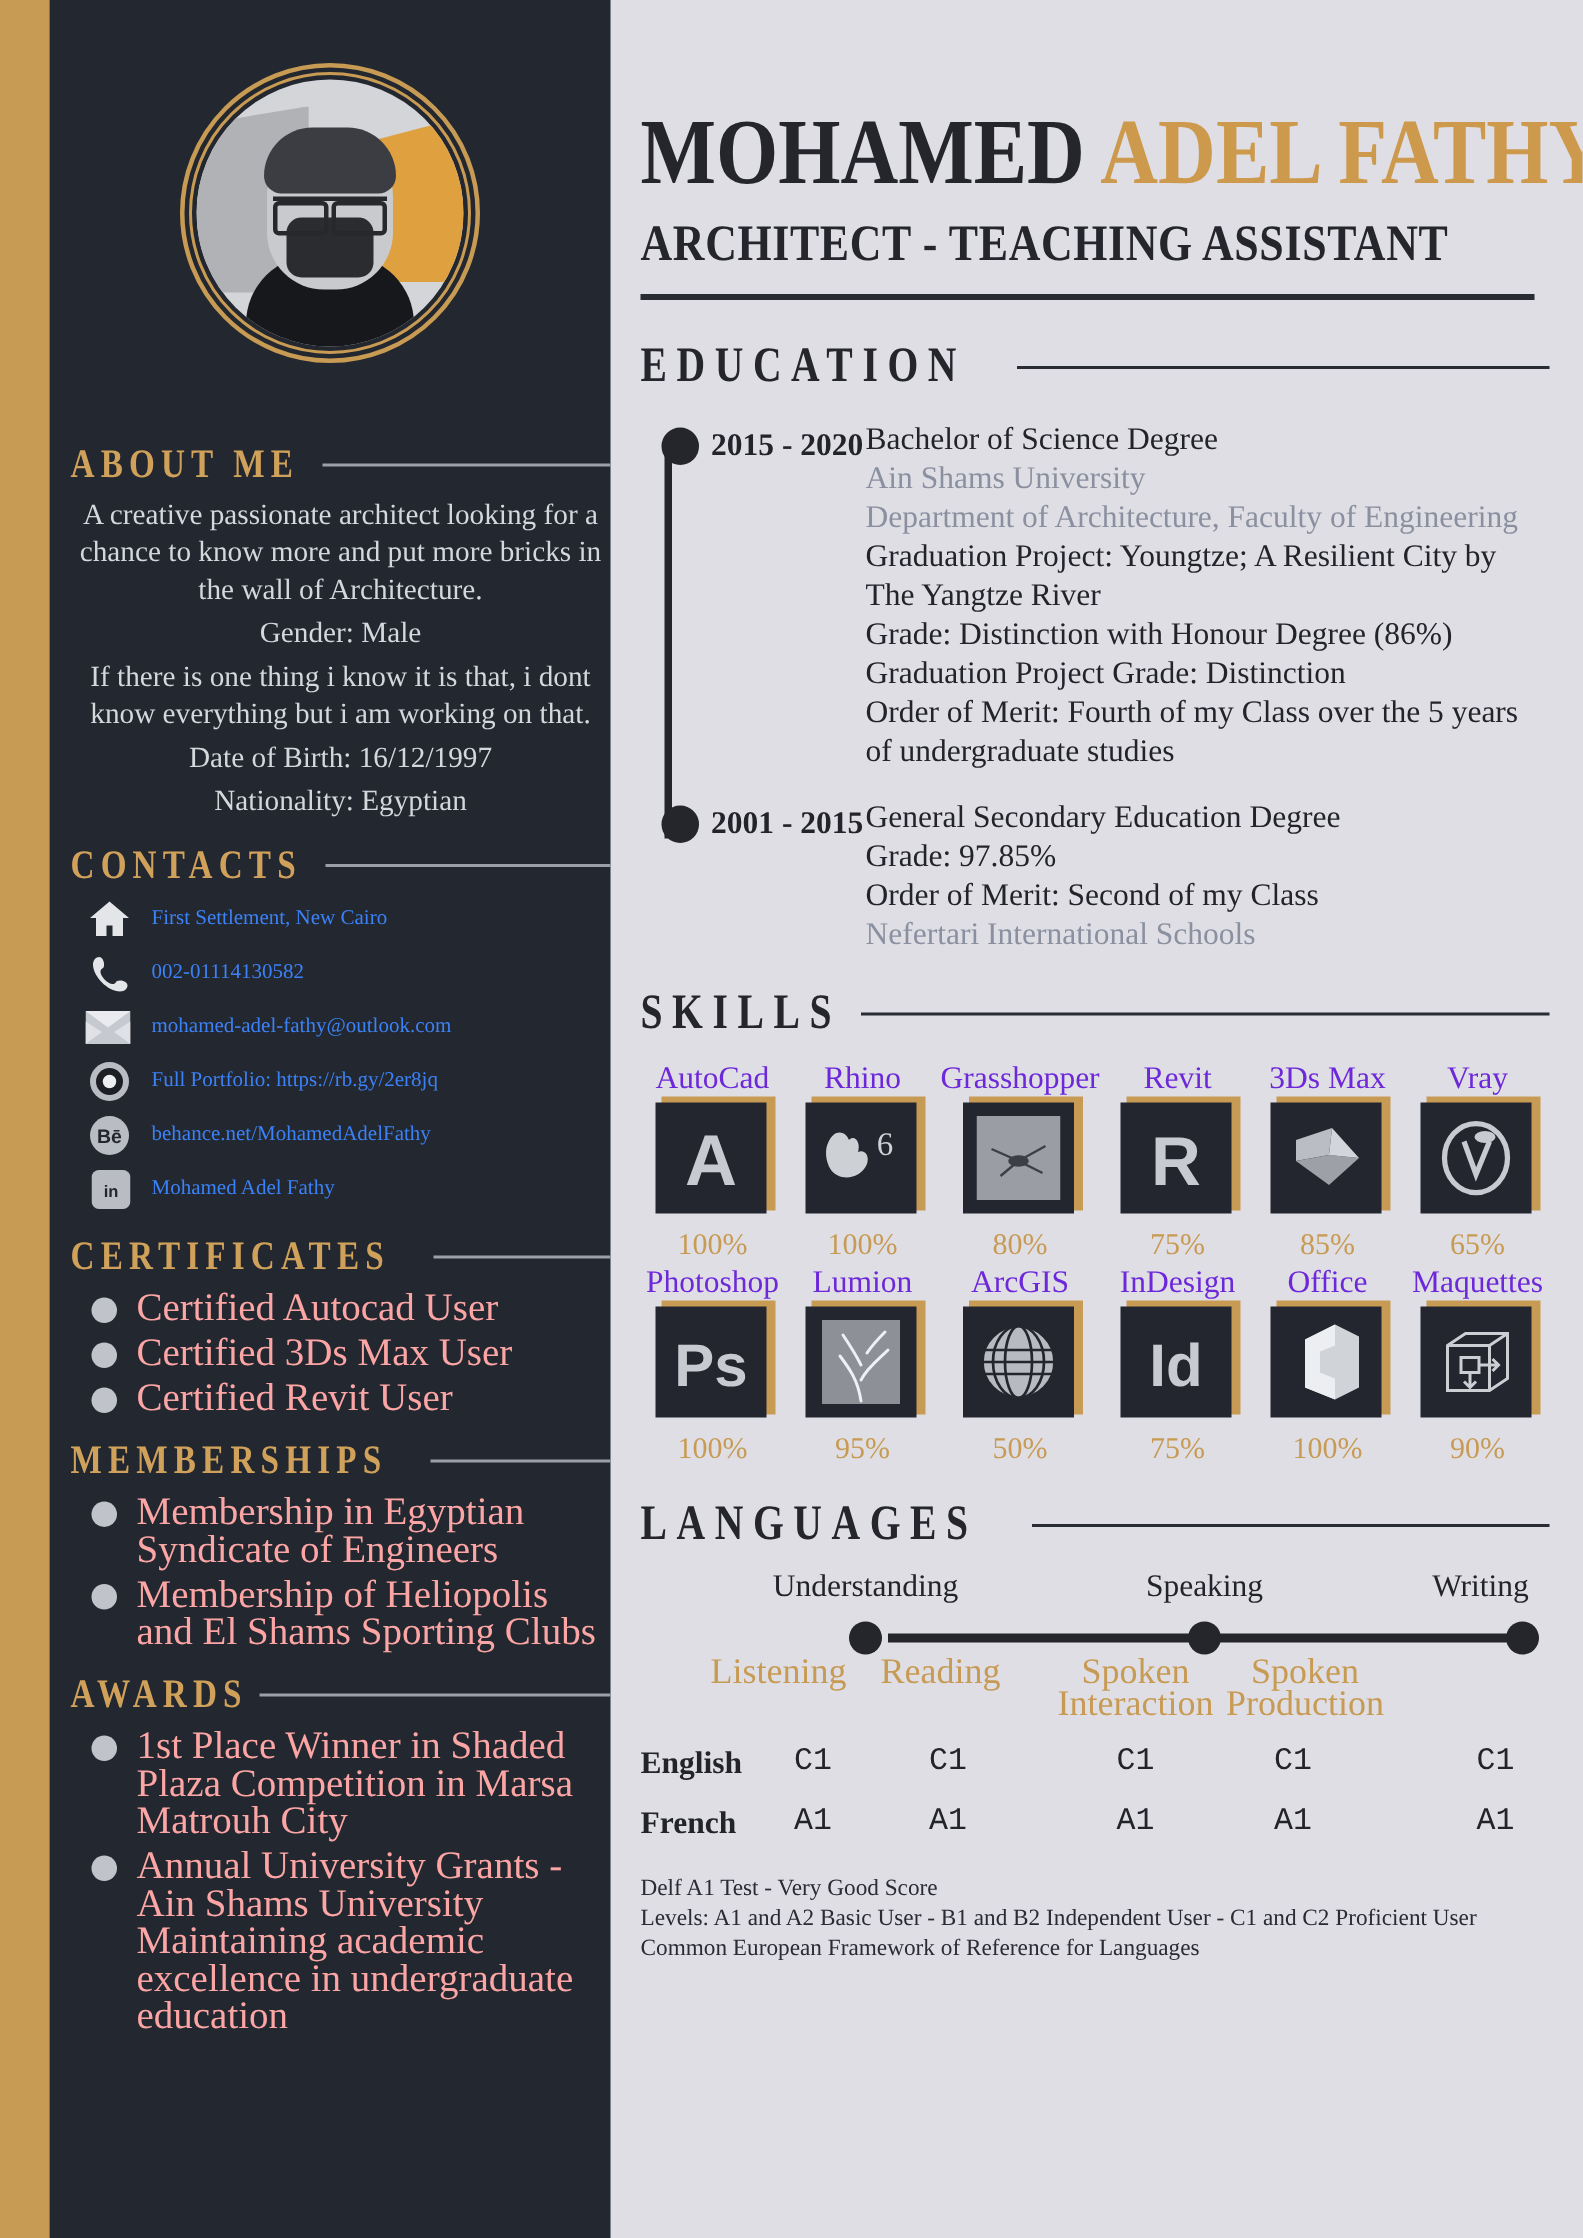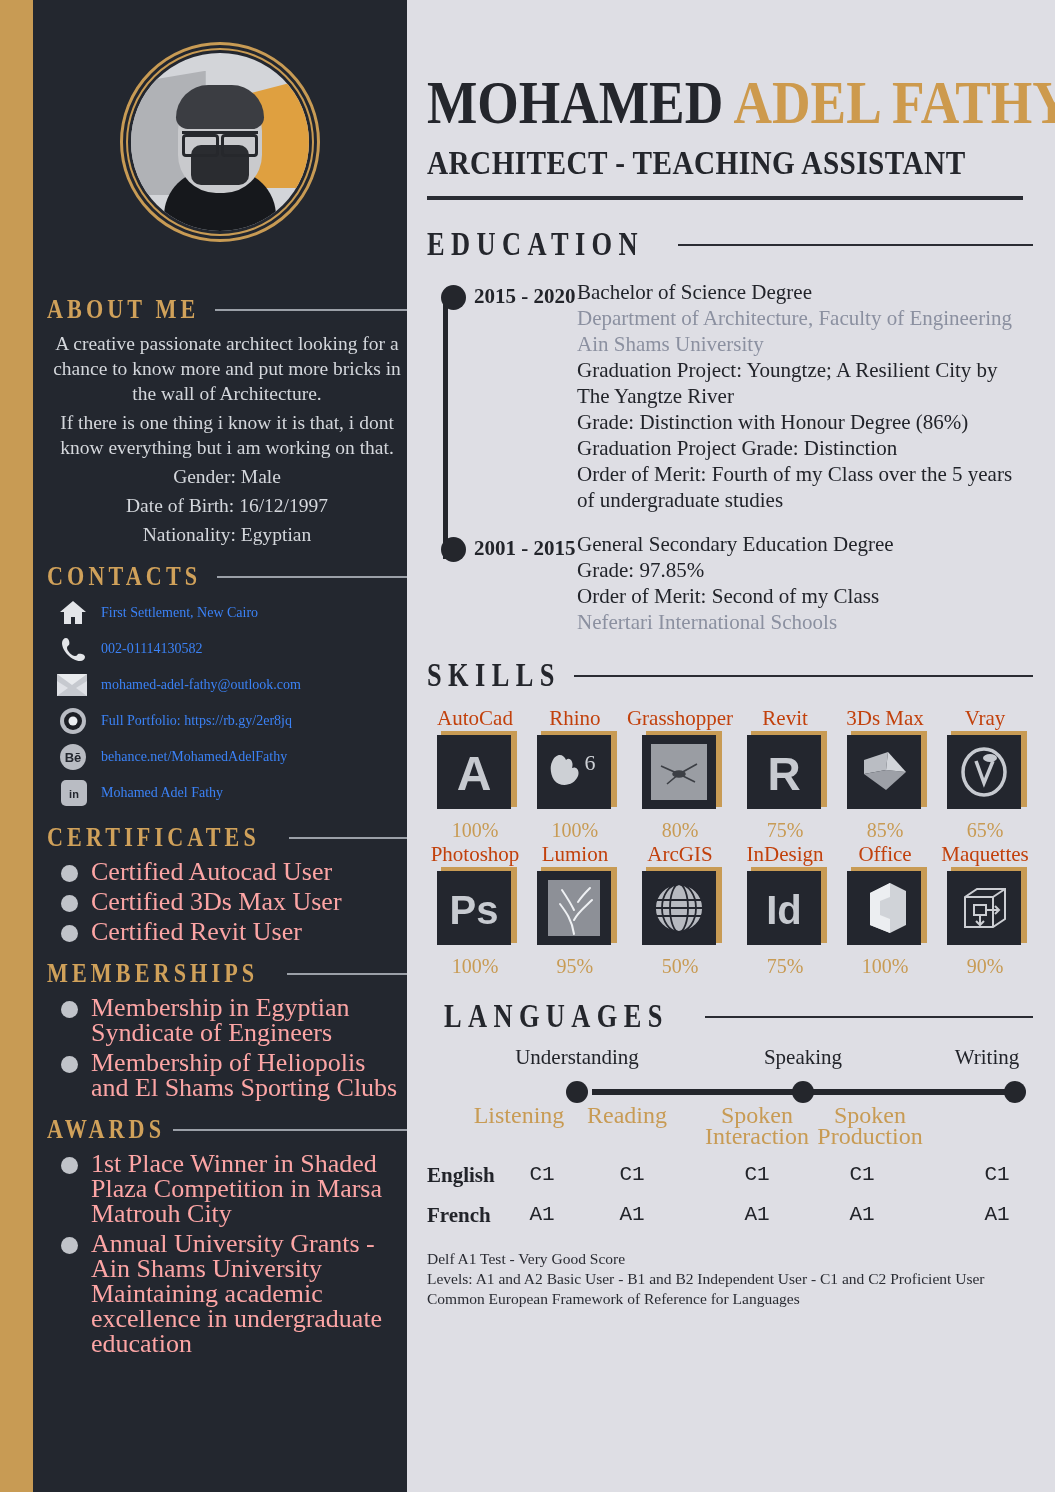--- a/index.html
+++ b/index.html
@@ -114,21 +114,21 @@
   .edu-line { position: absolute; left: 16px; top: 18px; width: 5px; background: #24262c; }
   .edu-item { position: relative; display: flex; margin-bottom: 8px; }
   .edu-dot { position: absolute; left: 6px; top: 6px; width: 25px; height: 25px; border-radius: 50%; background: #24262c; z-index: 2; }
   .edu-years { width: 142px; flex: 0 0 142px; padding-left: 39px; font-weight: bold; font-size: 21px; color: #22242a; padding-top: 5px; }
   .edu-body { flex: 1; font-size: 21px; line-height: 26px; color: #22242a; }
   .edu-body .muted { color: #8b90a0; }
 
   
   .skills-grid { margin-top: 12px; display: grid; grid-template-columns: repeat(6, 1fr); column-gap: 4px; }
   .skill { display: flex; flex-direction: column; align-items: center; }
-  .skill-name { font-size: 21px; color: #c2410c; margin-bottom: 4px; white-space: nowrap; }
+  .skill-name { font-size: 21px; color: #6d28d9; margin-bottom: 4px; white-space: nowrap; }
   .tile-wrap { position: relative; width: 76px; height: 76px; margin-bottom: 2px; }
   .tile-frame { position: absolute; left: 4px; top: -4px; width: 76px; height: 76px; background: #c89b54; }
   .tile {
     position: absolute; left: 0; top: 0; width: 74px; height: 74px;
     background: #23262e; display: flex; align-items: center; justify-content: center;
     overflow: hidden;
   }
   .tile-pct { font-size: 20px; color: #c89b54; margin-top: 6px; }
 
   
@@ -171,22 +171,22 @@
     </div>
 
     <div style="position:absolute; left:14px; top:280px; width:360px;">
 
       <div class="s-head">
         <span class="txt">ABOUT ME</span>
         <span class="rule"></span>
       </div>
       <div class="about-text">
         <p>A creative passionate architect looking for a chance to know more and put more bricks in the wall of Architecture.</p>
+        <p>Gender: Male</p>
         <p>If there is one thing i know it is that, i dont know everything but i am working on that.</p>
-        <p>Gender: Male</p>
         <p>Date of Birth: 16/12/1997</p>
         <p>Nationality: Egyptian</p>
       </div>
 
       <div class="s-head">
         <span class="txt">CONTACTS</span>
         <span class="rule"></span>
       </div>
 
       <div class="contact-row">
@@ -319,22 +319,22 @@
     </div>
 
     <div class="edu">
       <div class="edu-line" style="height:262px;"></div>
 
       <div class="edu-item">
         <span class="edu-dot"></span>
         <div class="edu-years">2015 - 2020</div>
         <div class="edu-body">
           <div>Bachelor of Science Degree</div>
+          <div class="muted">Ain Shams University</div>
           <div class="muted">Department of Architecture, Faculty of Engineering</div>
-          <div class="muted">Ain Shams University</div>
           <div>Graduation Project: Youngtze; A Resilient City by The Yangtze River</div>
           <div>Grade: Distinction with Honour Degree (86%)</div>
           <div>Graduation Project Grade: Distinction</div>
           <div>Order of Merit: Fourth of my Class over the 5 years of undergraduate studies</div>
         </div>
       </div>
 
       <div class="edu-item" style="margin-top:18px;">
         <span class="edu-dot"></span>
         <div class="edu-years">2001 - 2015</div>
@@ -522,21 +522,21 @@
                   <path d="M29 29 h13 m-4 -4 l4 4 l-4 4"></path>
                   <path d="M23 34 v10 m-4 -4 l4 4 l4 -4"></path>
                 </g>
               </svg>
             </div>
           </div>
           <div class="tile-pct">90%</div>
         </div>
       </div>
 
-    <div class="m-head" style="margin-top:20px;margin-left:17px;">
+    <div class="m-head" style="margin-top:20px;">
       <span class="txt">LANGUAGES</span>
       <span class="rule"></span>
     </div>
 
     <div class="lang-block">
       <div class="lang-top" id="lang-top">
           <span style="left: 150px;">Understanding</span>
           <span style="left: 376px;">Speaking</span>
           <span style="left: 560px;">Writing</span>
         </div>

